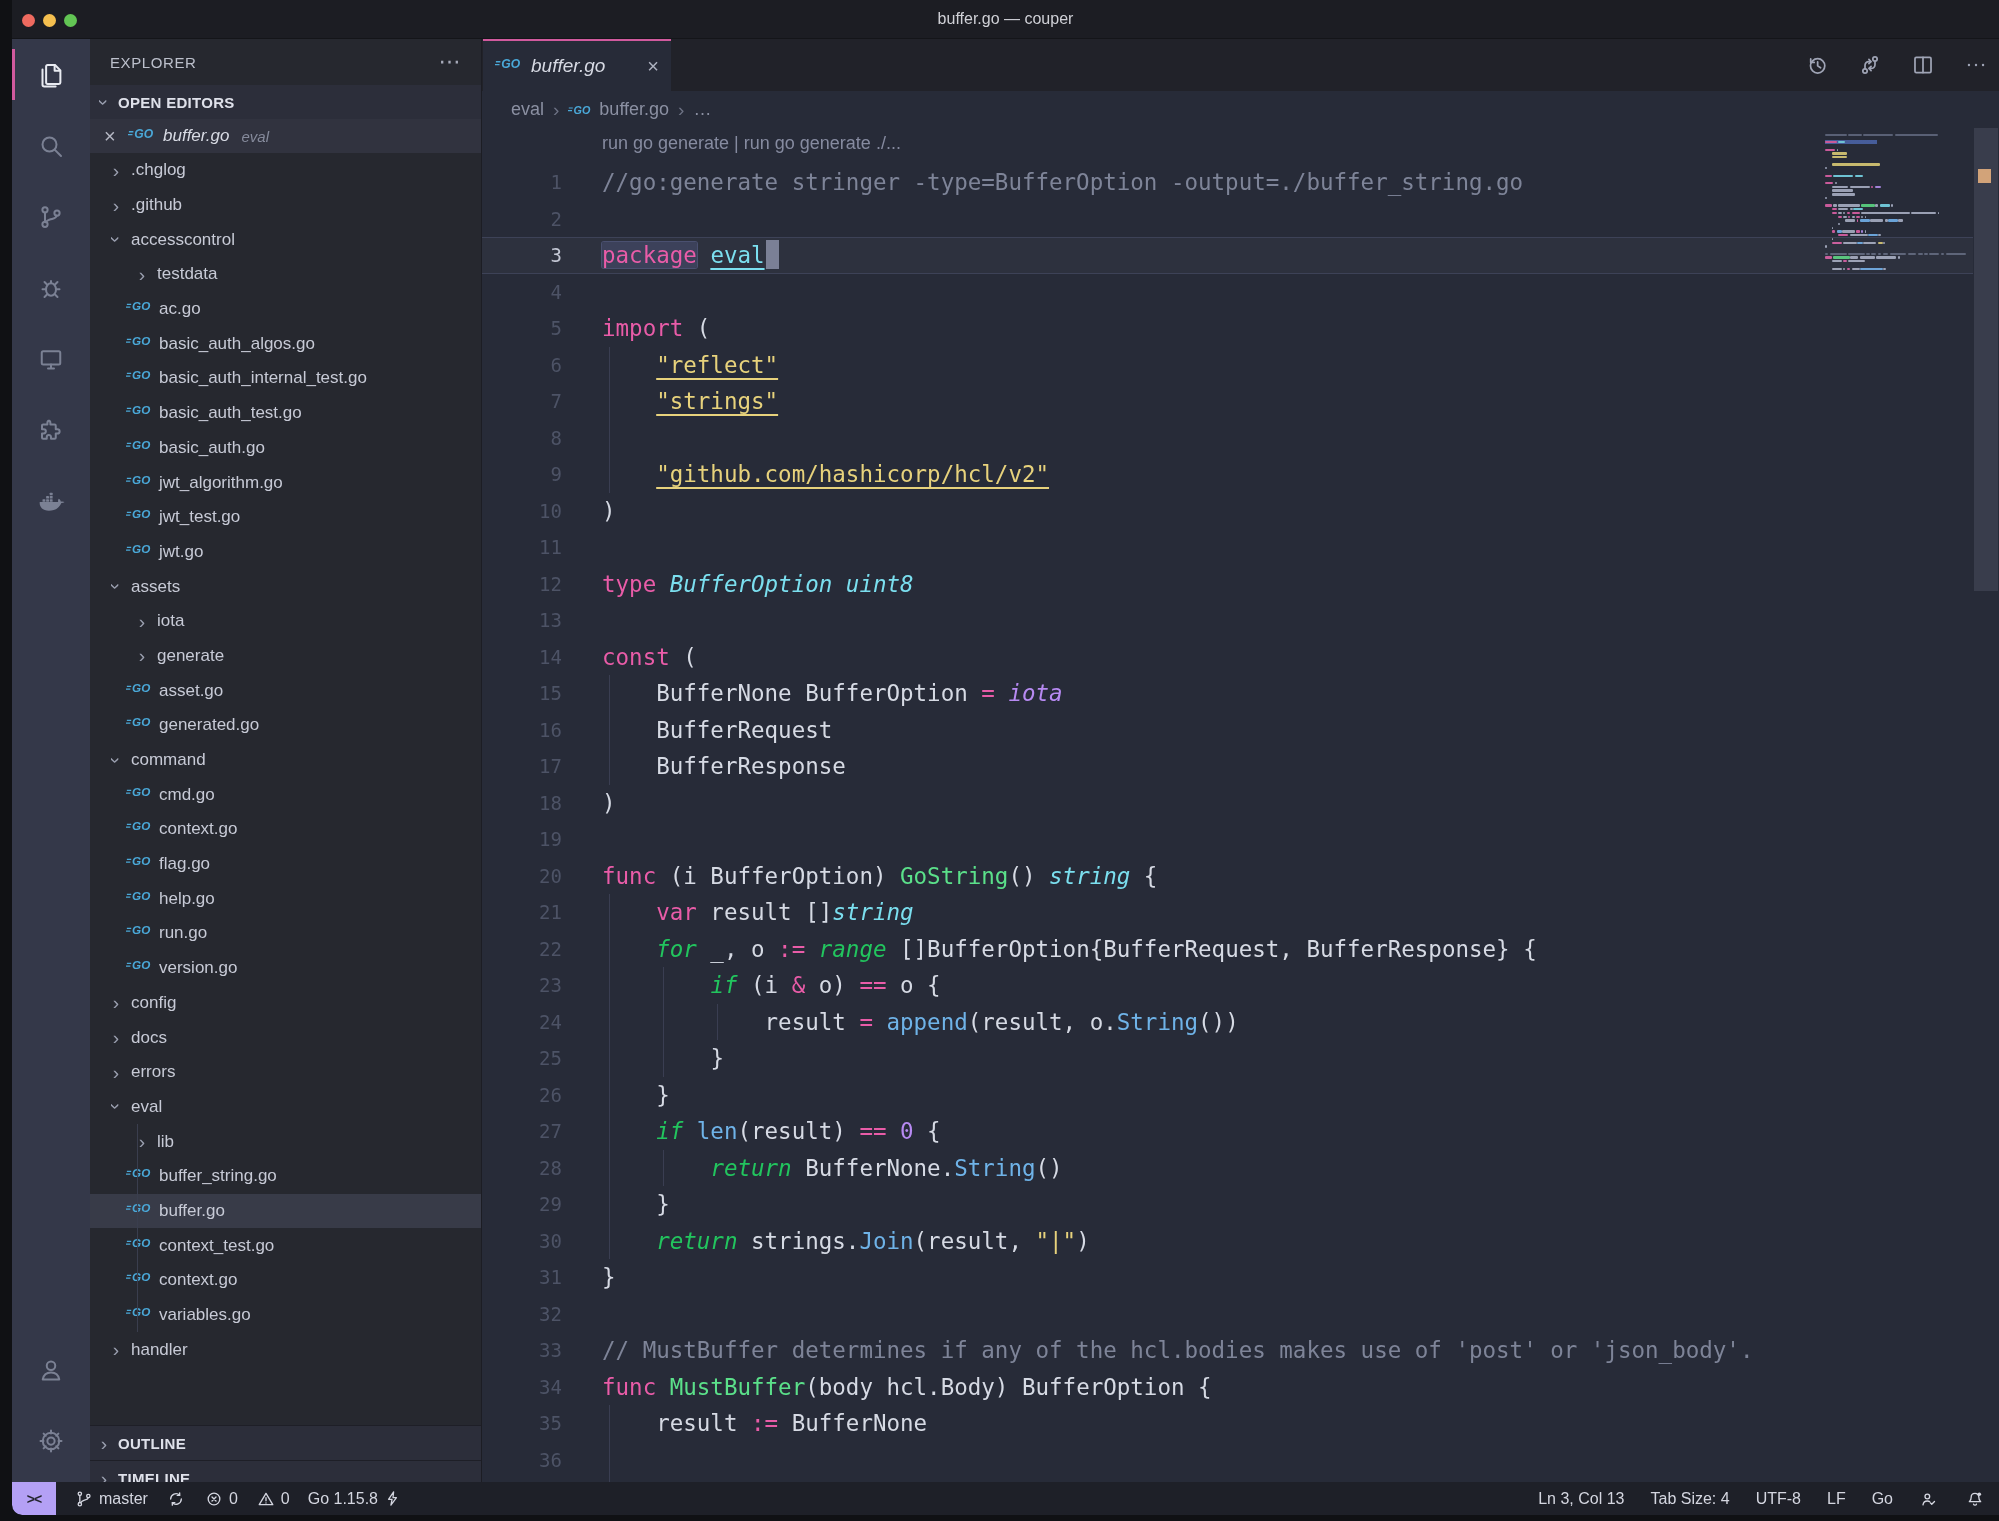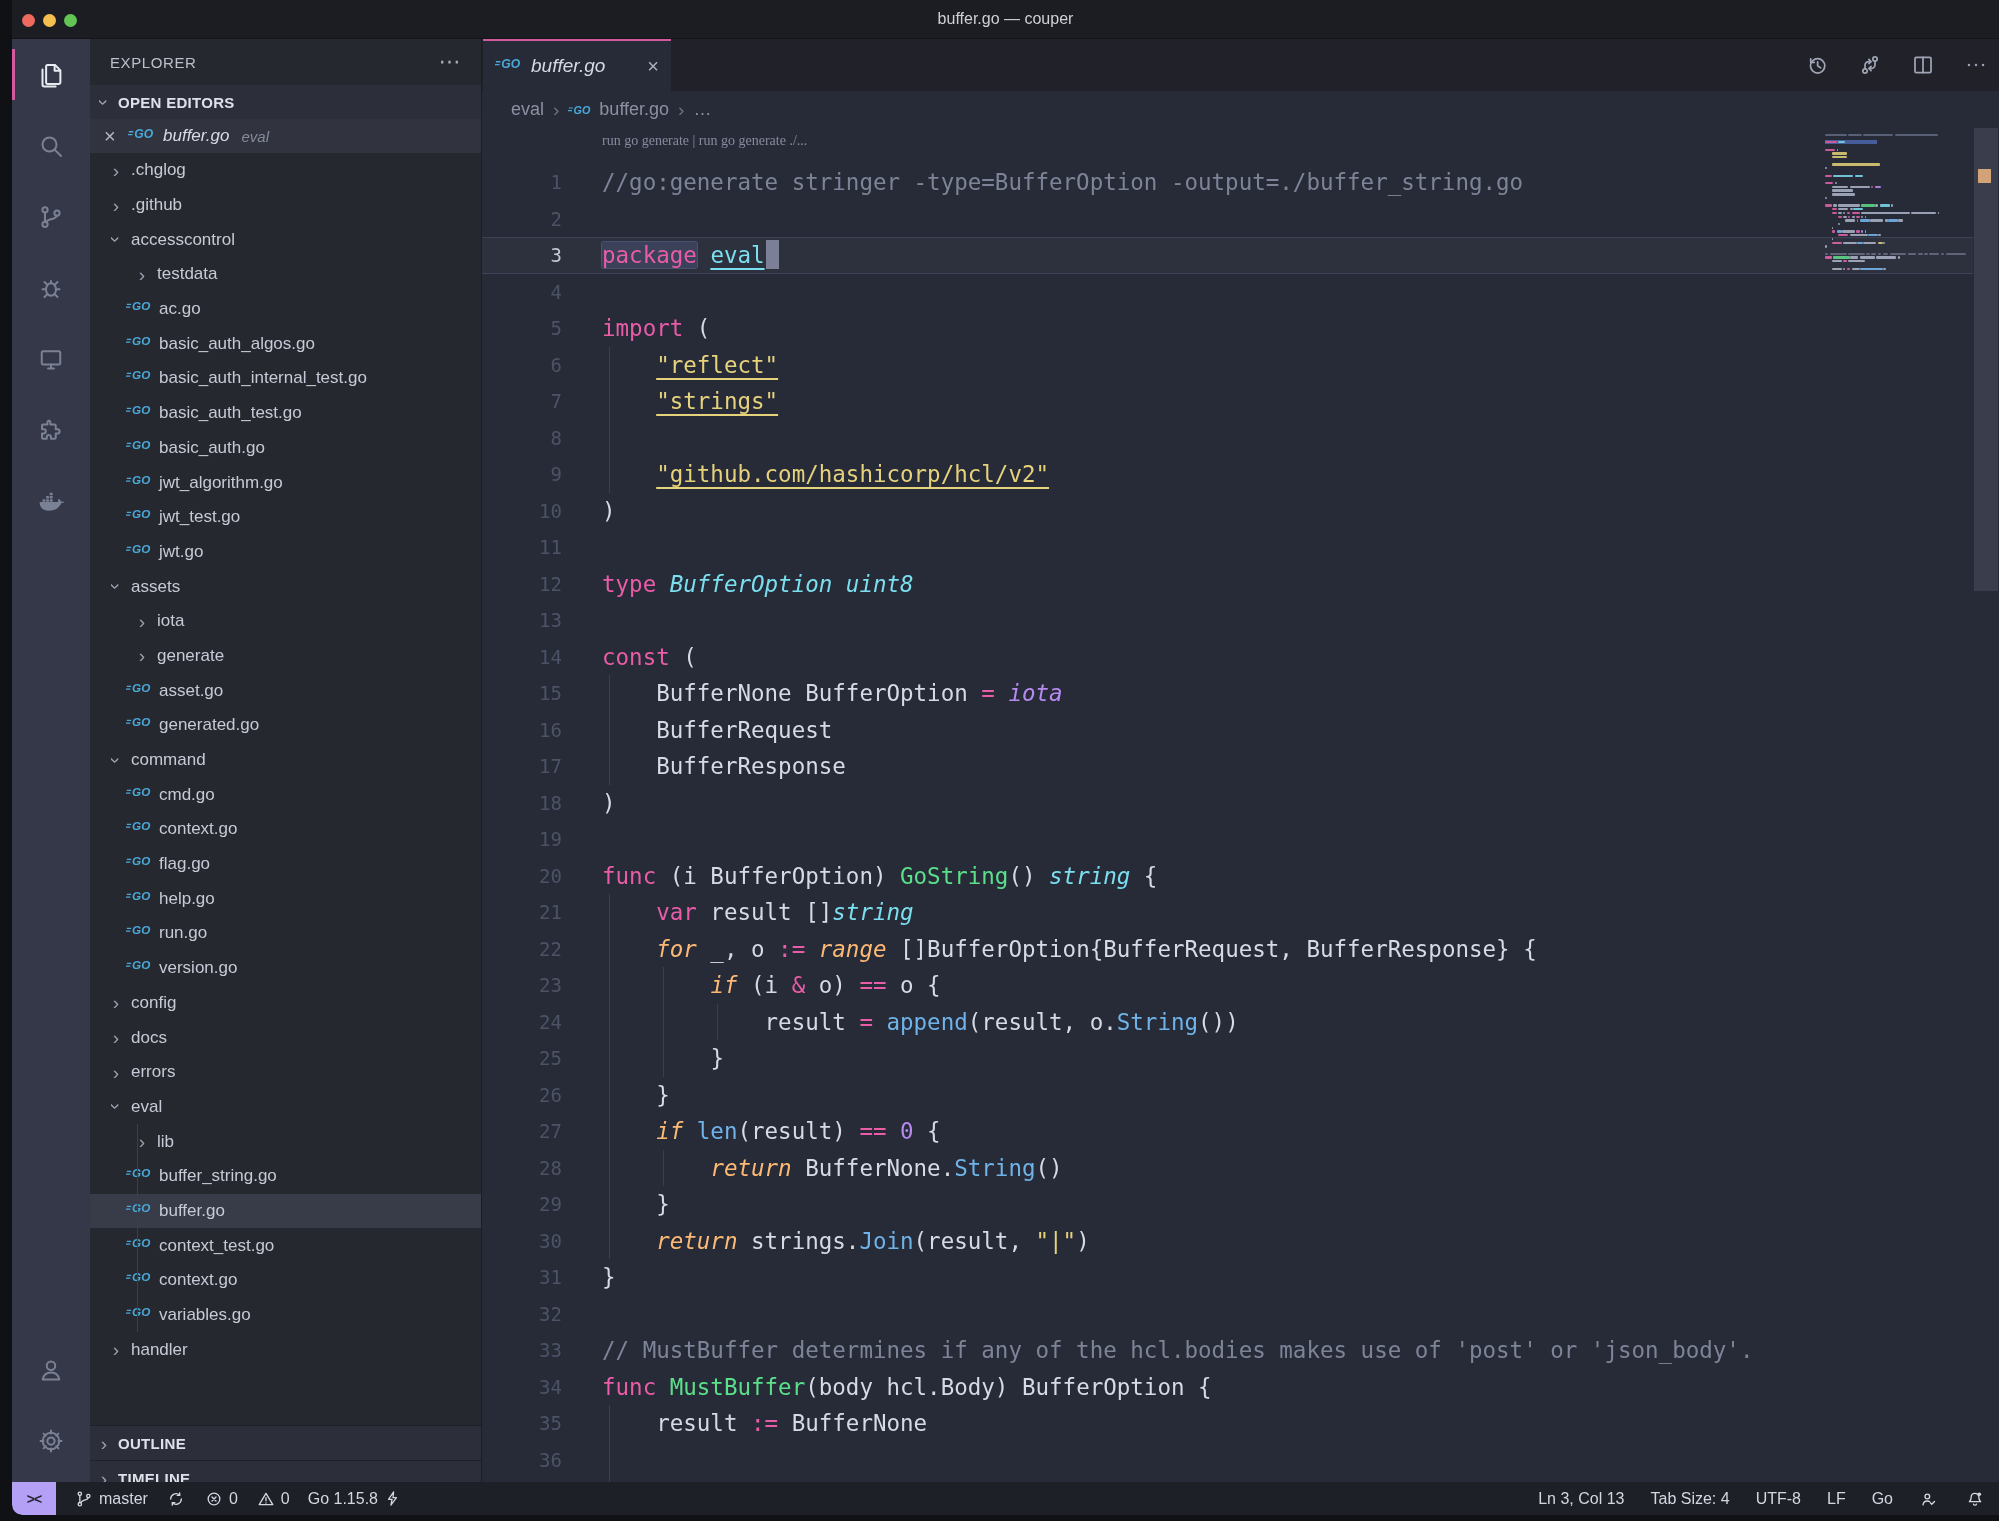--- a/index.html
+++ b/index.html
@@ -47,33 +47,33 @@
   .tab{position:absolute;left:1px;top:0;width:188px;height:52px;background:#272b38;border-top:2.5px solid #d15a9e;
        display:flex;align-items:center;gap:9px;padding:0 12px;box-sizing:border-box;}
   .tab .tlabel{font-style:italic;font-size:19px;color:#d6d9e3;}
   .tab .close{margin-left:auto;color:#aeb2c0;font-size:20px;}
   .tab-actions{position:absolute;right:10px;top:0;height:52px;display:flex;align-items:center;gap:27px;color:#9fa4b5;}
   .breadcrumbs{position:absolute;left:0;top:52px;right:0;height:37px;display:flex;align-items:center;gap:9px;
                padding-left:29px;color:#8b90a2;font-size:18px;}
   .breadcrumbs .sep{color:#6d7284;font-size:19px;}
   
   .code{position:absolute;left:0;top:89px;right:0;bottom:0;overflow:hidden;}
-  .codelens{position:absolute;left:120px;top:5px;color:#868ba0;font-size:14px;cursor:pointer;font-family:Liberation Serif, serif;}
+  .codelens{position:absolute;left:120px;top:5px;color:#868ba0;font-size:18px;cursor:pointer;}
   .cline{position:absolute;left:0;right:0;height:36.5px;}
   .ln{position:absolute;left:0;width:80px;text-align:right;color:#4d5366;
       font:19px "DejaVu Sans Mono",monospace;line-height:36.5px;}
   .ln.cur{color:#c3c7d4;}
   .lt{position:absolute;left:120px;white-space:pre;tab-size:4;-moz-tab-size:4;
       font:22.5px "DejaVu Sans Mono",monospace;line-height:36.5px;color:#d6dae4;}
   .curband{position:absolute;left:0;right:26px;height:36.5px;background:rgba(255,255,255,.03);
            border-top:1px solid #3d4257;border-bottom:1px solid #3d4257;box-sizing:border-box;}
   .guideline{position:absolute;width:1px;background:#3a3e52;}
   
   .tk-p{color:#d6dae4;} .tk-c{color:#7e8498;} .tk-k{color:#e95ca8;}
-  .tk-ki{color:#fdba74;font-style:italic;}
+  .tk-ki{color:#22c55e;font-style:italic;}
   .tk-s,.tk-su{color:#e7d27c;} .tk-su{text-decoration:underline;text-underline-offset:5px;}
   .tk-t{color:#7bdfef;font-style:italic;}
   .tk-pk{color:#7bdfef;text-decoration:underline;text-underline-offset:5px;}
   .tk-g{color:#5be08a;} .tk-b{color:#6fb3e8;} .tk-n{color:#b78af2;} .tk-n.it{font-style:italic;}
   .tk-hl{background:#3c415a;box-shadow:0 0 0 1px #4a5070;border-radius:2px;}
   .cursor{display:inline-block;width:13px;height:29px;background:#7b8096;vertical-align:-6px;margin-left:1px;}
   
   .minimap{position:absolute;top:0;right:28px;width:146px;bottom:0;}
   .mrow{height:3.72px;display:flex;align-items:center;position:relative;}
   .mrow span{height:2.3px;border-radius:1px;flex:none;}

